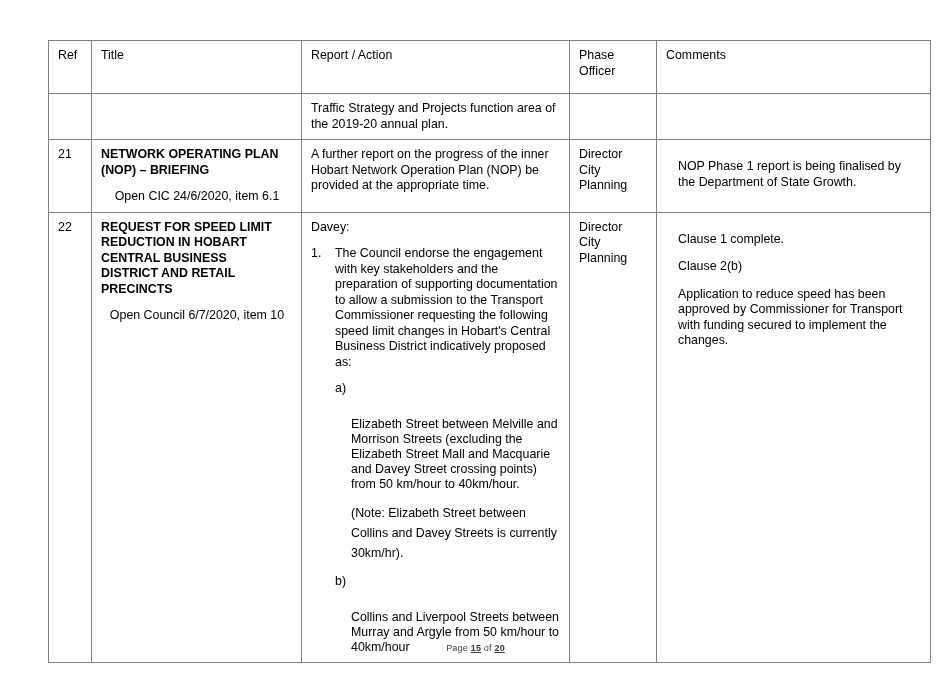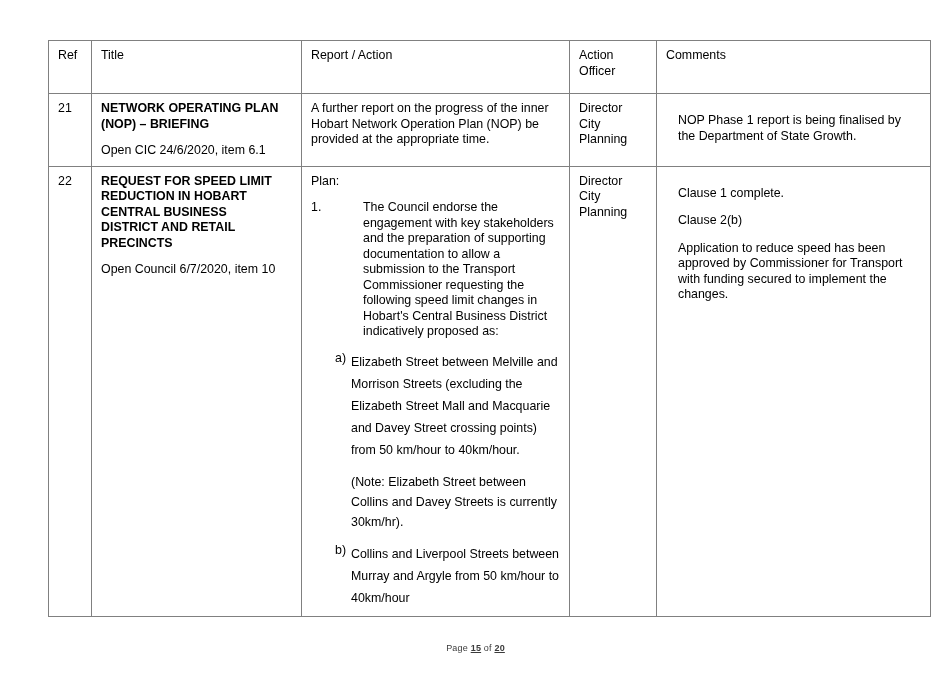--- a/index.html
+++ b/index.html
@@ -74,57 +74,58 @@
 
   .title-head {
     font-weight: bold;
     text-transform: none;
     line-height: 15.5px;
     margin: 0 9px 11px 0;
   }
   .title-sub {
     margin: 0;
     line-height: 15.5px;
+    text-align: center;
   }
 
   .para {
     margin: 0 0 0 0;
     line-height: 15.5px;
   }
 
   
   .numitem {
     display: flex;
     margin-top: 11px;
   }
   .numitem .marker {
     width: 24px;
     flex: 0 0 24px;
     line-height: 15.5px;
   }
   .numitem .body {
     flex: 1 1 auto;
     line-height: 15.5px;
-    margin-left: 28px;
   }
 
   
   .letteritem {
     display: flex;
     margin-top: 11px;
     padding-left: 24px;
   }
   .letteritem .marker {
     width: 16px;
     flex: 0 0 16px;
     line-height: 15.5px;
   }
   .letteritem .body {
     flex: 1 1 auto;
-    line-height: 22px;
+    line-height: 15px;
+    margin-top: 36px;
   }
 
   .noteblock {
     margin-top: 11px;
     padding-left: 40px;
     line-height: 20px;
   }
 
   .cmt {
     margin: 12px;
@@ -159,29 +160,38 @@
       <col class="c-officer">
       <col class="c-comments">
     </colgroup>
 
     <thead>
       <tr>
         <th>Ref</th>
         <th>Title</th>
         <th>Report / Action</th>
         <th>
-          <span class="officer-line">Action</span>
+          <span class="officer-line">Phase</span>
           <span class="officer-line">Officer</span>
         </th>
         <th>Comments</th>
       </tr>
     </thead>
 
     <tbody>
 
+      <tr>
+        <td class="ref-cell"></td>
+        <td></td>
+        <td>
+          <p class="para">Traffic Strategy and Projects function area of the 2019-20 annual plan.</p>
+        </td>
+        <td class="officer-cell"></td>
+        <td></td>
+      </tr>
 
       <tr>
         <td class="ref-cell">21</td>
         <td>
           <p class="title-head">NETWORK OPERATING PLAN (NOP) – BRIEFING</p>
           <p class="title-sub">Open CIC 24/6/2020, item 6.1</p>
         </td>
         <td>
           <p class="para">A further report on the progress of the inner Hobart Network Operation Plan (NOP) be provided at the appropriate time.</p>
         </td>
@@ -195,21 +205,21 @@
         </td>
       </tr>
 
       <tr>
         <td class="ref-cell">22</td>
         <td>
           <p class="title-head">REQUEST FOR SPEED LIMIT REDUCTION IN HOBART CENTRAL BUSINESS DISTRICT AND RETAIL PRECINCTS</p>
           <p class="title-sub">Open Council 6/7/2020, item 10</p>
         </td>
         <td>
-          <p class="para">Plan:</p>
+          <p class="para">Davey:</p>
 
           <div class="numitem">
             <span class="marker">1.</span>
             <span class="body">The Council endorse the engagement with key stakeholders and the preparation of supporting documentation to allow a submission to the Transport Commissioner requesting the following speed limit changes in Hobart's Central Business District indicatively proposed as:</span>
           </div>
 
           <div class="letteritem">
             <span class="marker">a)</span>
             <span class="body">Elizabeth Street between Melville and Morrison Streets (excluding the Elizabeth Street Mall and Macquarie and Davey Street crossing points) from 50 km/hour to 40km/hour.</span>
           </div>

